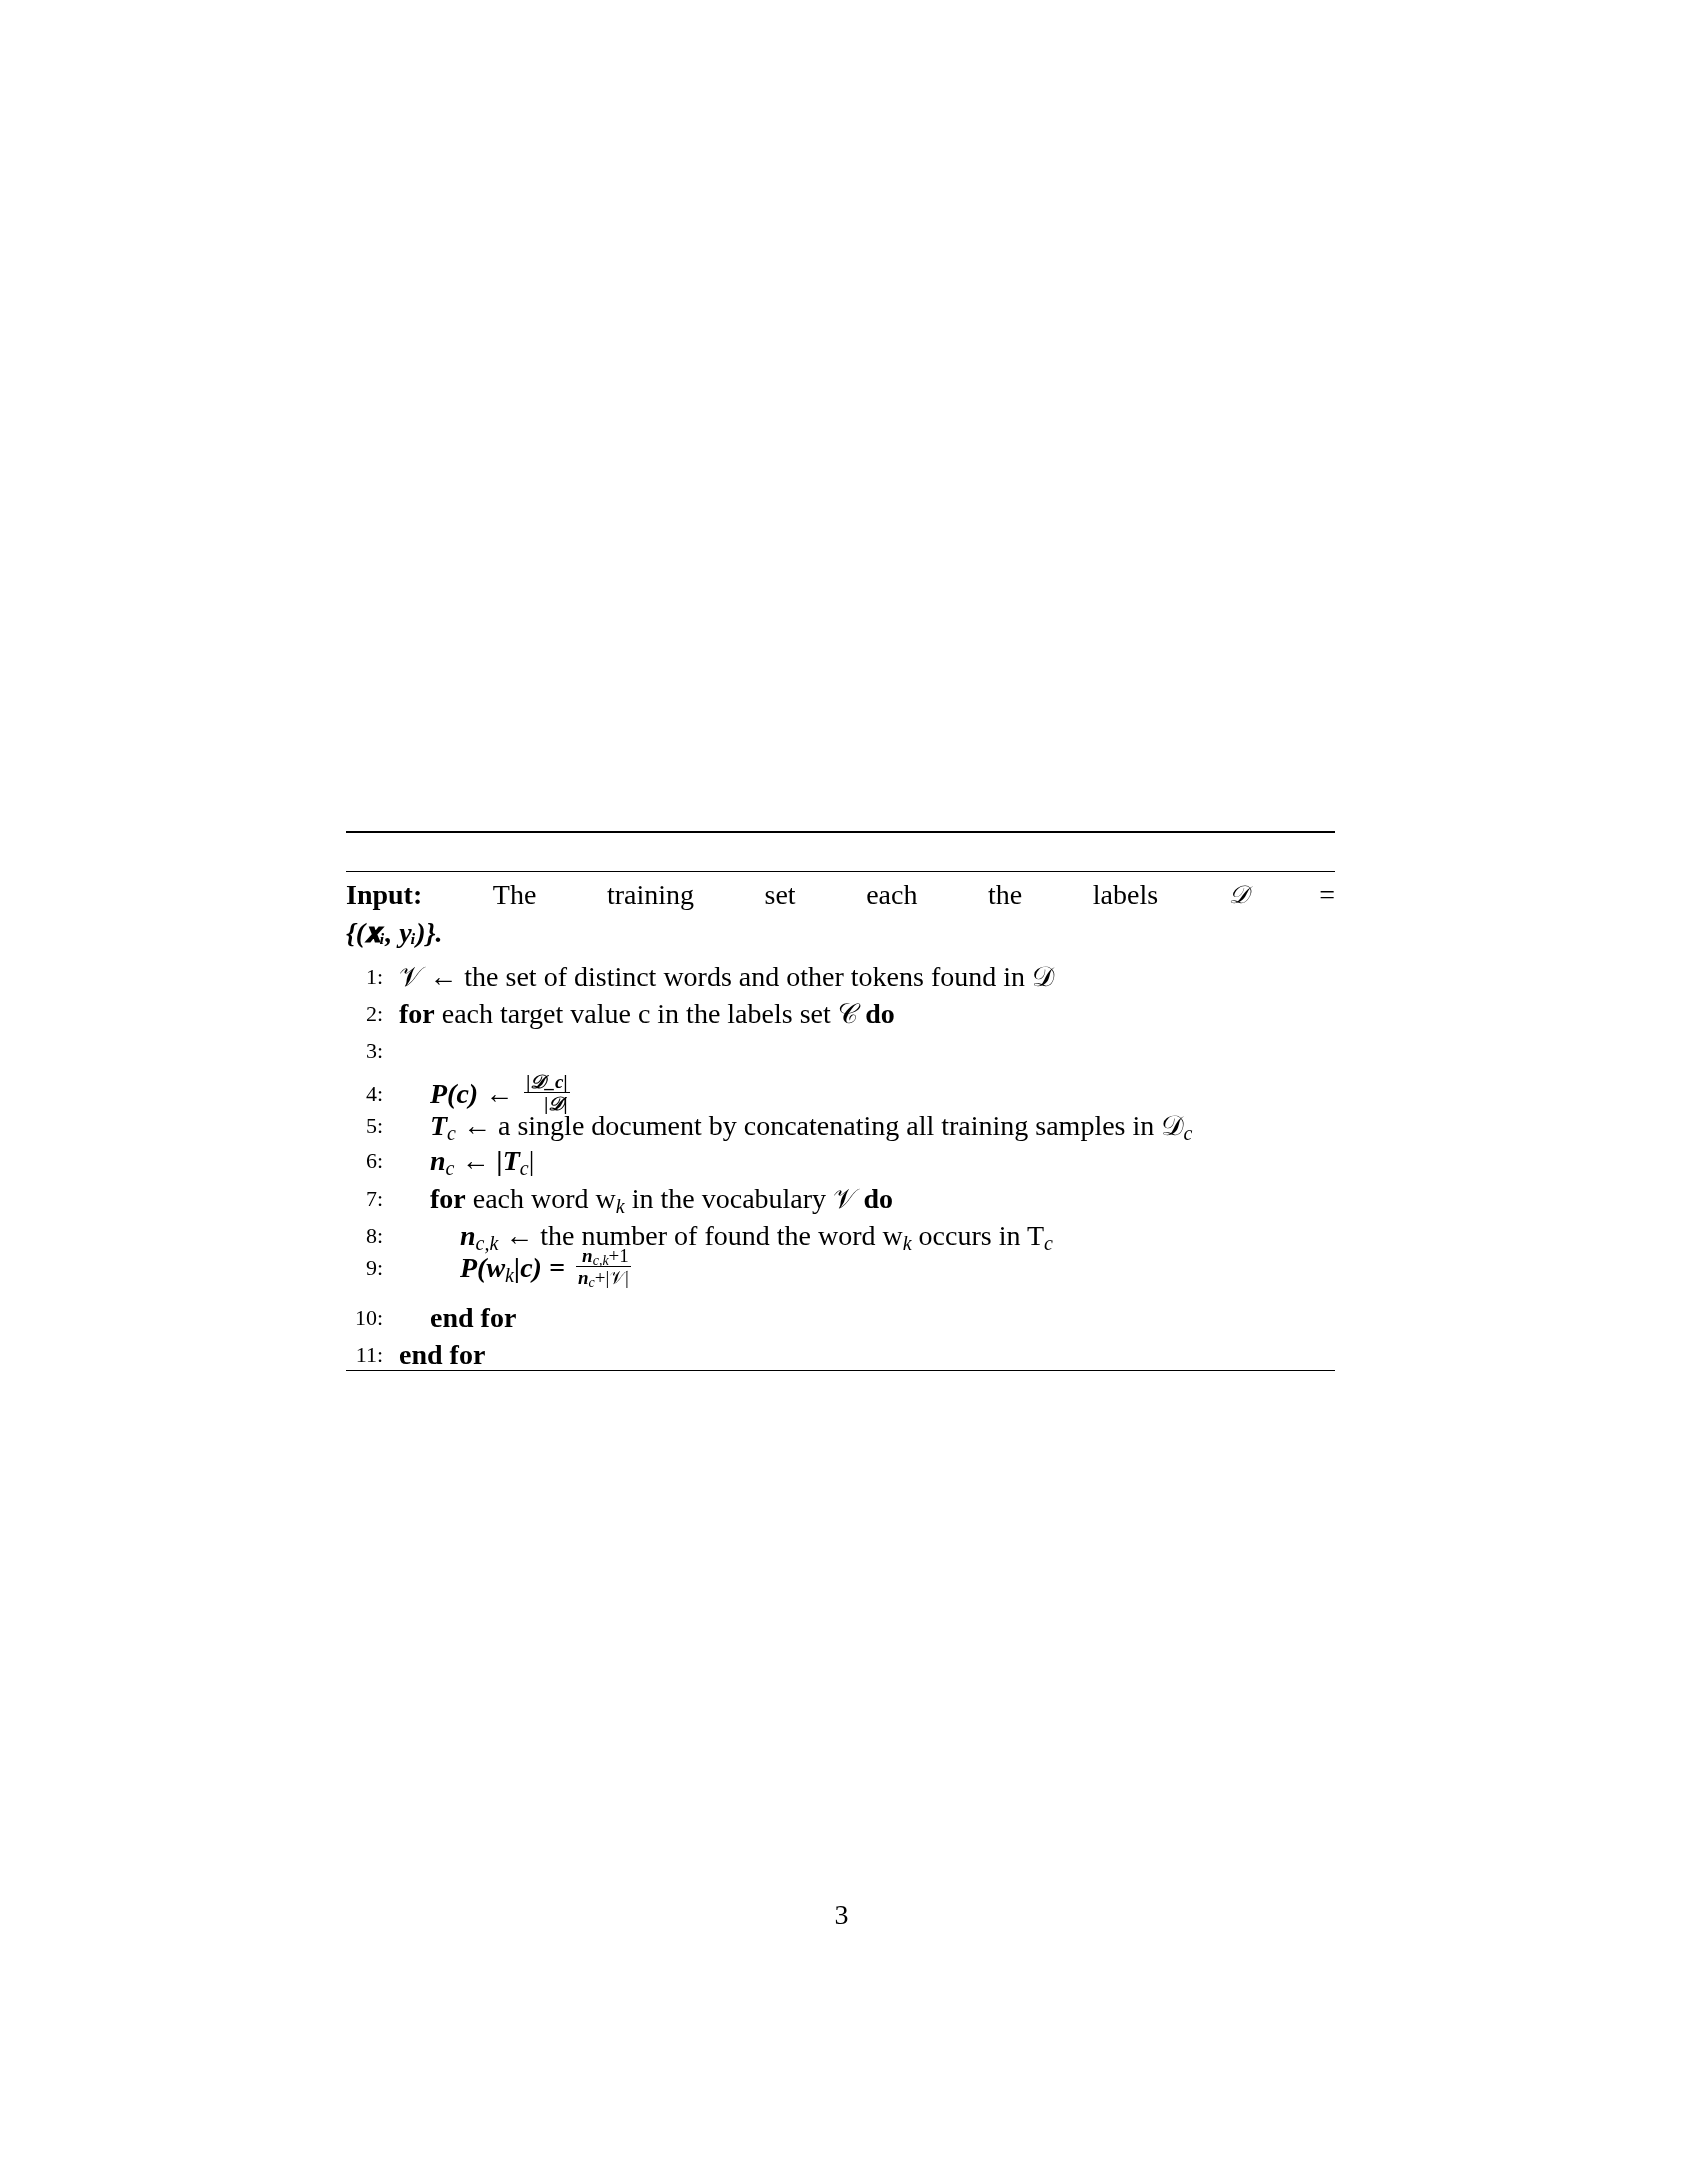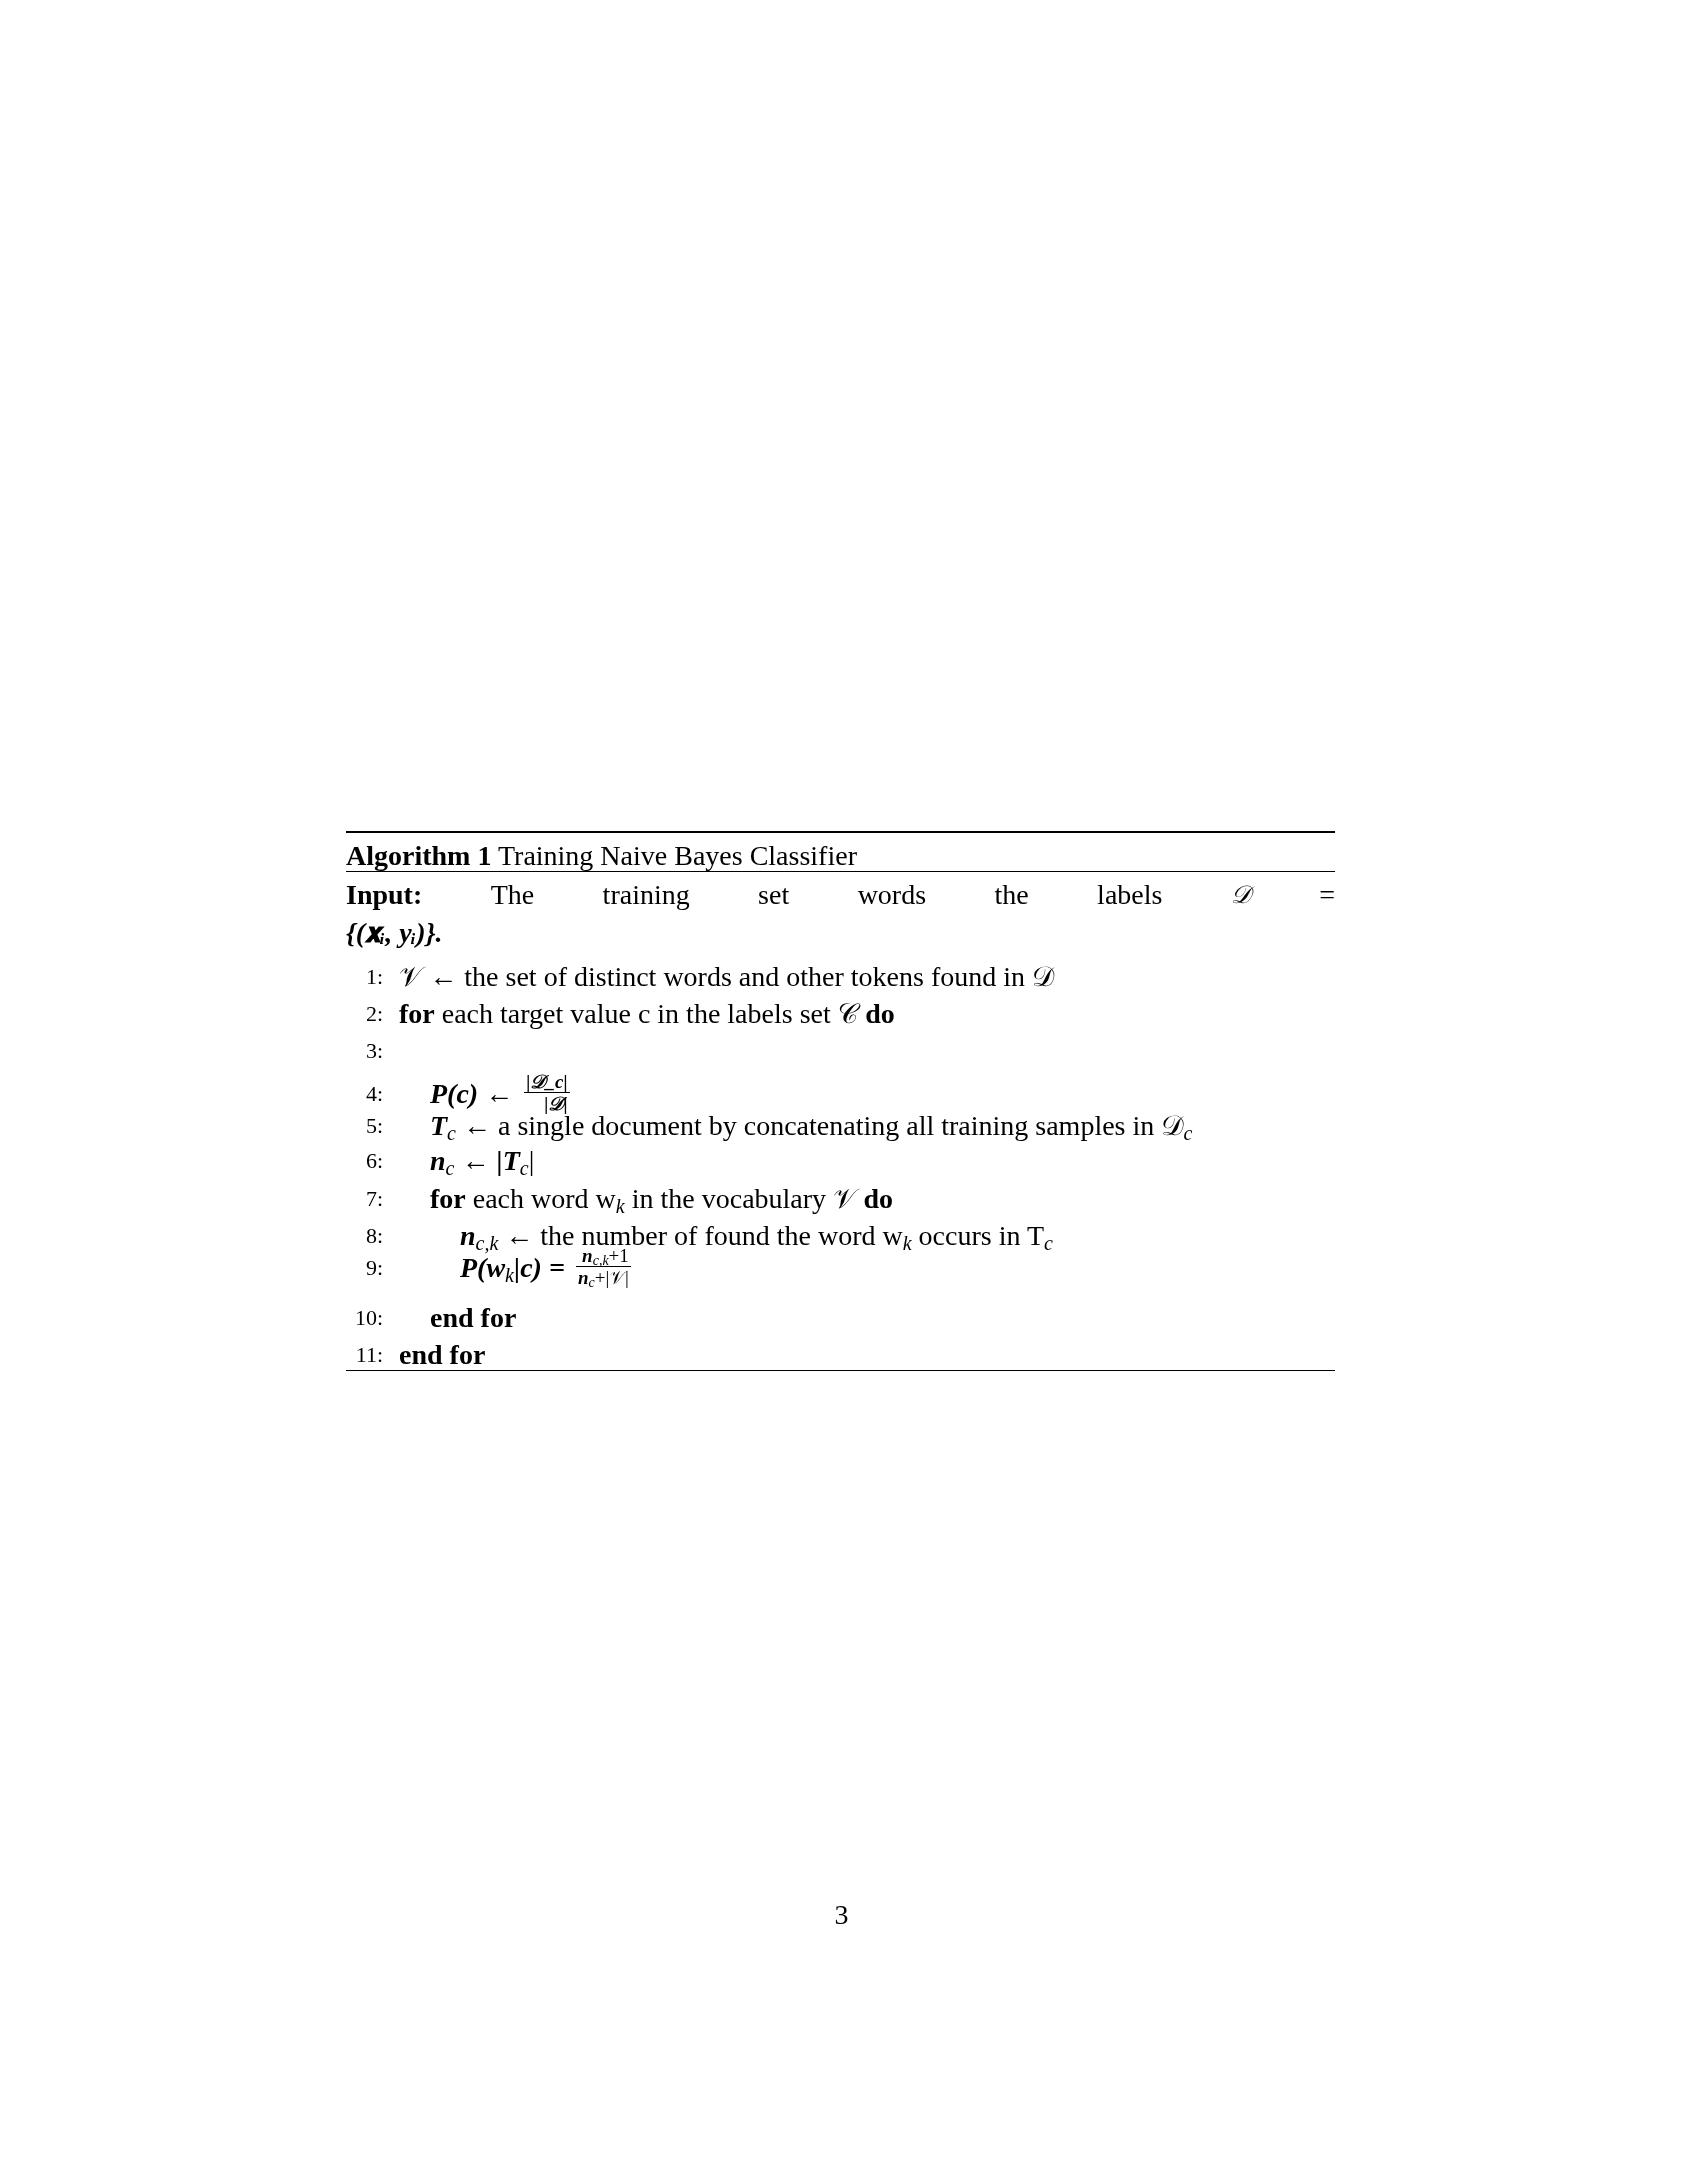--- a/index.html
+++ b/index.html
@@ -29,34 +29,30 @@
   .pagenum { position: absolute; left: 827px; top: 1900px; width: 29px; text-align: center;
              font-family: "Liberation Serif", "DejaVu Serif", serif; font-size: 28px; line-height: 30px; }
 </style>
 </head>
 <body>
 
 <div class="page">
 
   <div class="rule thick" style="top:831px"></div>
 
-  <div class="row" style="top:836px">
-    <span class="b">Algorithm 1</span>
-    <span>Training Naive Bayes Classifier</span>
-  </div>
 
   <div class="rule thin" style="top:871px"></div>
 
   <div class="row" style="top:875px">
     <div class="input-line">
       <span class="b">Input:</span>
       <span>The</span>
       <span>training</span>
       <span>set</span>
-      <span>words</span>
+      <span>each</span>
       <span>the</span>
       <span>labels</span>
       <span class="cal">𝒟</span>
       <span>=</span>
     </div>
   </div>
   <div class="row" style="top:913px">
     <span class="it">{(𝐱ᵢ, yᵢ)}.</span>
   </div>
 

